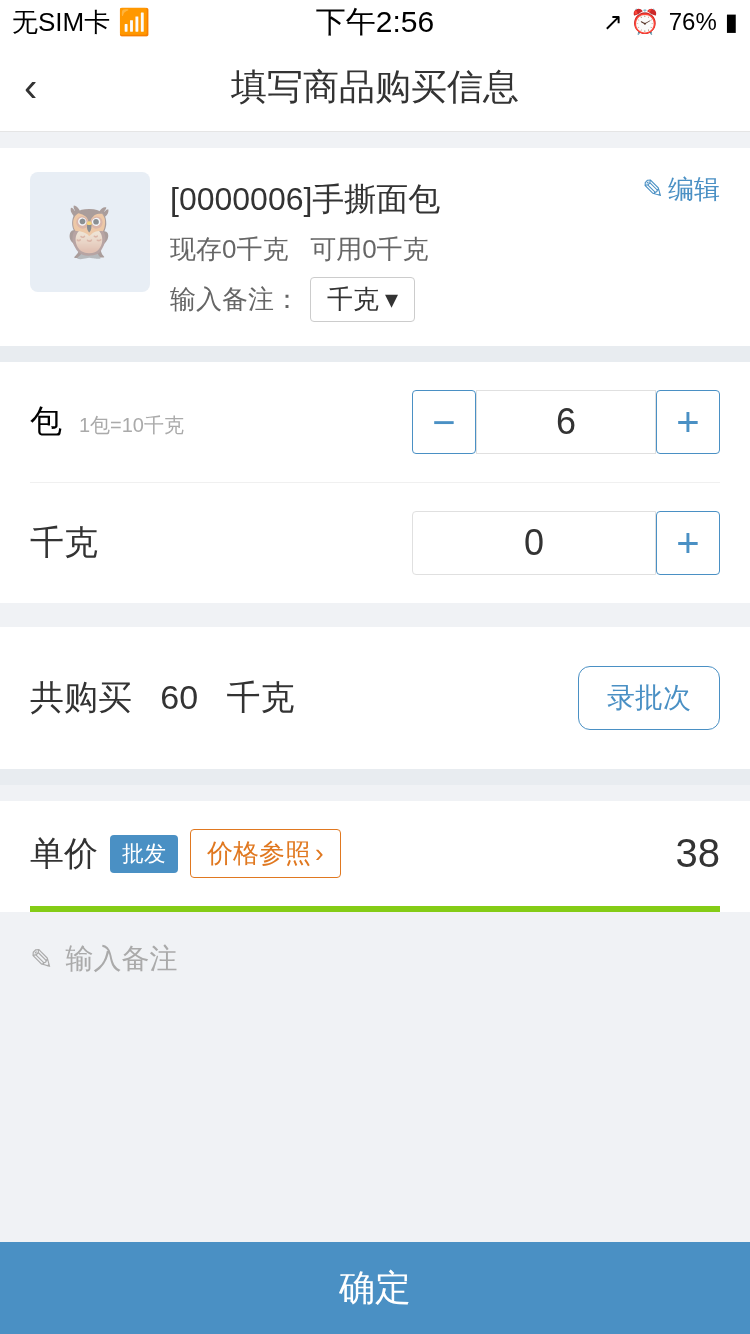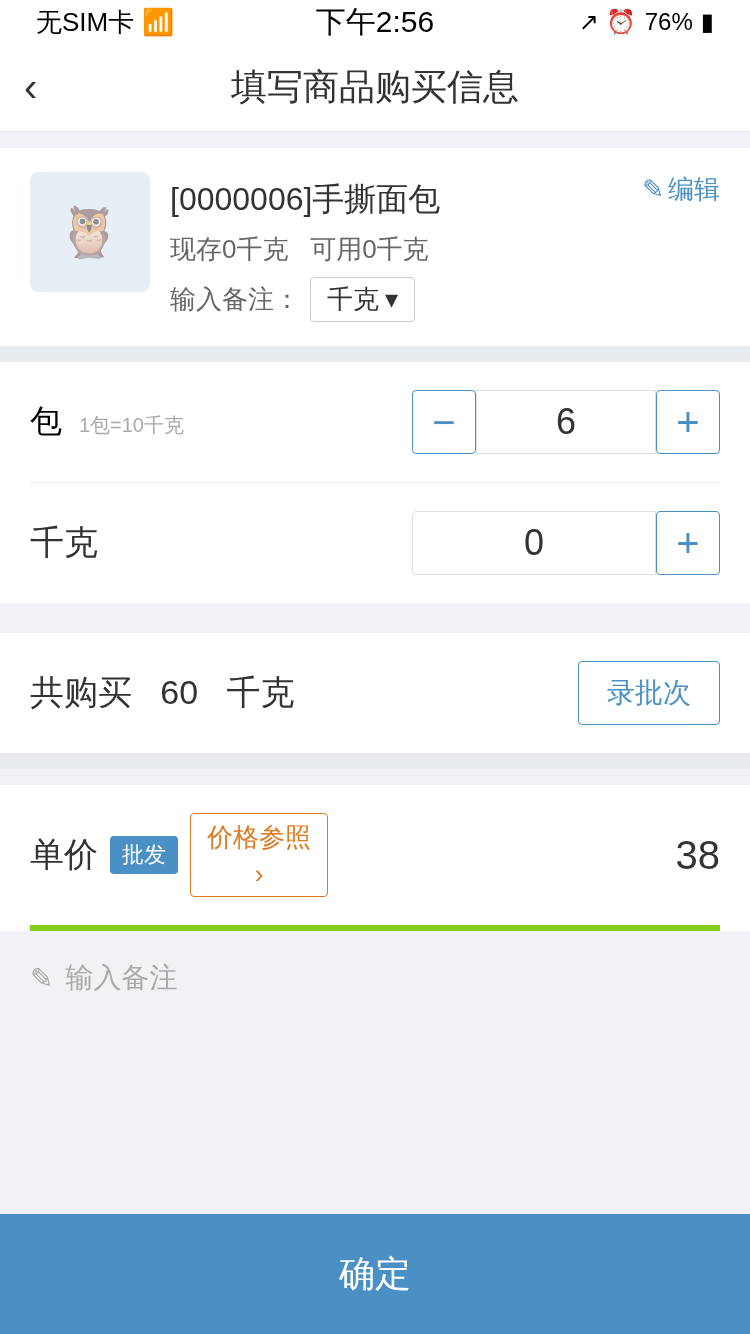--- a/index.html
+++ b/index.html
@@ -14,21 +14,21 @@
     }
 
     
     .status-bar {
       width: 750px;
       height: 44px;
       background: #fff;
       display: flex;
       align-items: center;
       justify-content: space-between;
-      padding: 0 36px;
+      padding: 0 12px;
       font-size: 28px;
       color: #000;
     }
     .status-left {
       display: flex;
       align-items: center;
       gap: 8px;
       font-size: 26px;
     }
     .status-center {
@@ -204,39 +204,39 @@
       font-size: 36px;
       color: #333;
       outline: none;
       background: #fff;
       border-radius: 4px 0 0 4px;
     }
 
     
     .total-section {
       background: #fff;
-      padding: 0 30px;
-      margin-top: 30px;
+      padding: 11px 30px;
+      margin-top: 24px;
     }
     .total-row {
       display: flex;
       align-items: center;
       justify-content: space-between;
       padding: 28px 0;
     }
     .total-label {
       font-size: 34px;
       color: #333;
     }
     .batch-btn {
       border: 1px solid #4a90c4;
       color: #4a90c4;
       font-size: 28px;
       padding: 12px 28px;
-      border-radius: 4px;
+      border-radius: 12px;
       background: #fff;
       cursor: pointer;
     }
 
     
     .price-section {
       background: #fff;
       padding: 0 30px;
       margin-top: 16px;
     }
@@ -264,21 +264,20 @@
     .price-ref-btn {
       border: 1px solid #e07820;
       color: #e07820;
       font-size: 26px;
       padding: 6px 16px;
       border-radius: 4px;
       background: #fff;
       display: flex;
       align-items: center;
       gap: 4px;
-      flex-direction: column;
     }
     .price-value {
       font-size: 40px;
       color: #333;
       font-weight: 500;
     }
 
     
     .amount-section {
       background: #f0f2f5;
@@ -302,21 +301,21 @@
       background: #f0f2f5;
       height: 300px;
     }
 
     
     .confirm-btn {
       position: fixed;
       bottom: 0;
       left: 0;
       width: 750px;
-      height: 120px;
+      height: 92px;
       background: #4a90c4;
       color: #fff;
       font-size: 36px;
       display: flex;
       align-items: center;
       justify-content: center;
       cursor: pointer;
       border: none;
     }
   </style>

